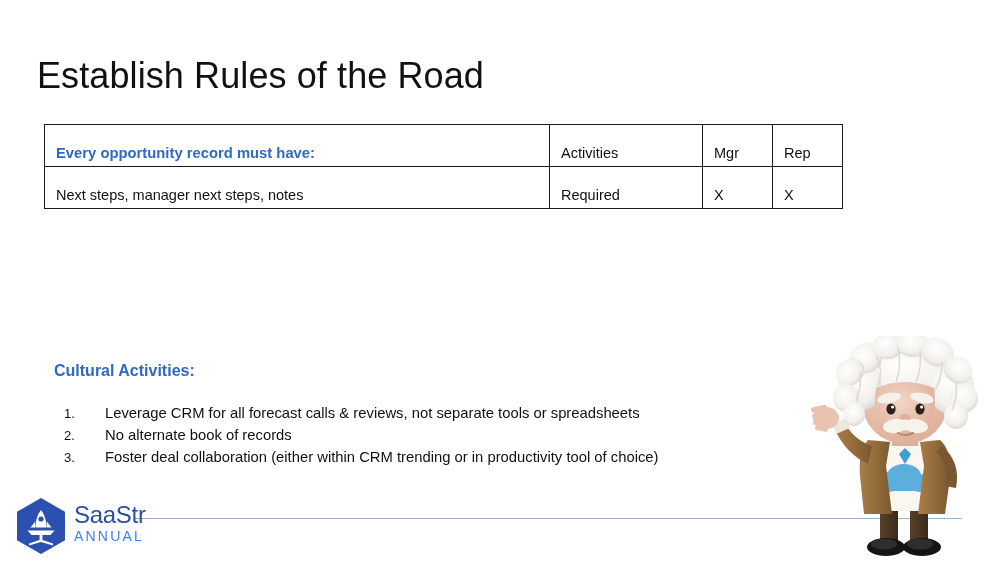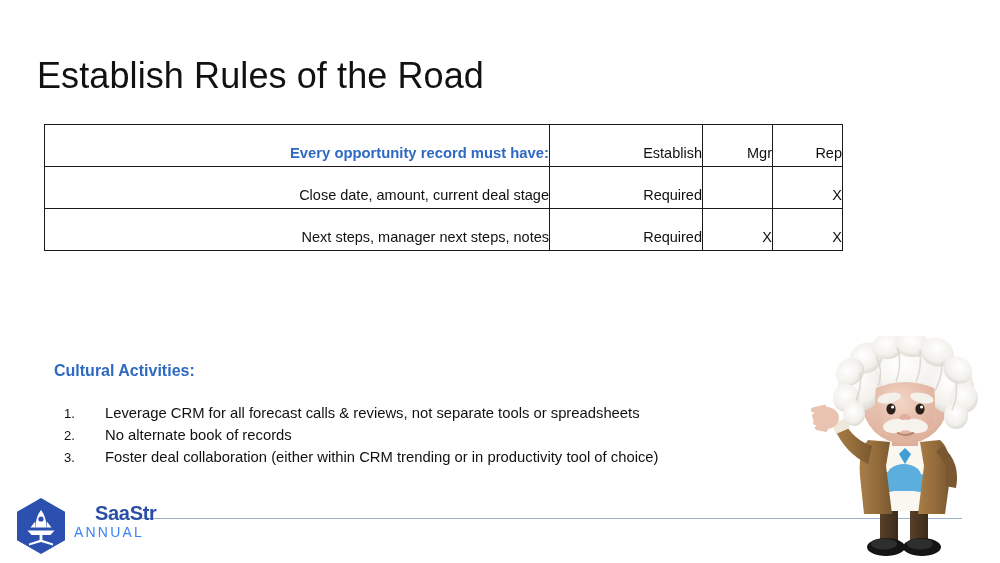--- a/index.html
+++ b/index.html
@@ -43,21 +43,21 @@
     table-layout: fixed;
     background: #ffffff;
   }
   #rules-table td,
   #rules-table th {
     border: 1.3px solid #1a1a1a;
     height: 42px;
     padding: 15px 0 0 11px;
     font-size: 14.5px;
     font-weight: 400;
-    text-align: right;
+    text-align: left;
     vertical-align: middle;
     color: #111111;
     box-sizing: border-box;
     overflow: hidden;
     white-space: nowrap;
   }
   #rules-table th.col-desc {
     color: #2F6AC2;
     font-weight: bold;
     font-size: 14.8px;
@@ -134,26 +134,25 @@
     width: 54px;
     height: 58px;
   }
   #logo-wordmark {
     position: absolute;
     left: 60px;
     top: 6px;
     line-height: 1;
   }
   #logo-saastr {
-    font-size: 20px;
-    font-weight: bold;
+    font-size: 24px;
+    font-weight: normal;
     color: #2A4EA6;
     letter-spacing: -0.3px;
     display: block;
-    margin-left: 21px;
   }
   #logo-annual {
     font-size: 14px;
     font-weight: 400;
     color: #3b82f6;
     letter-spacing: 2.2px;
     display: block;
     margin-top: 2px;
   }
 
@@ -176,32 +175,26 @@
   <table id="rules-table">
     <colgroup>
       <col class="col-desc">
         <col class="col-gov">
         <col class="col-mgr">
         <col class="col-rep">
     </colgroup>
     <thead>
       <tr>
         <th class="col-desc">Every opportunity record must have:</th>
-        <th class="col-plain">Establish</th>
+        <th class="col-plain">Activities</th>
         <th class="col-plain mark-h">Mgr</th>
         <th class="col-plain mark-h">Rep</th>
       </tr>
     </thead>
     <tbody id="rules-tbody">
-        <tr>
-          <td class="col-desc">Close date, amount, current deal stage</td>
-          <td class="col-gov">Required</td>
-          <td class="col-mgr mark"></td>
-          <td class="col-rep mark">X</td>
-        </tr>
         <tr>
           <td class="col-desc">Next steps, manager next steps, notes</td>
           <td class="col-gov">Required</td>
           <td class="col-mgr mark">X</td>
           <td class="col-rep mark">X</td>
         </tr>
       </tbody>
   </table>
 
   <div id="principles-heading">Cultural Activities:</div>

